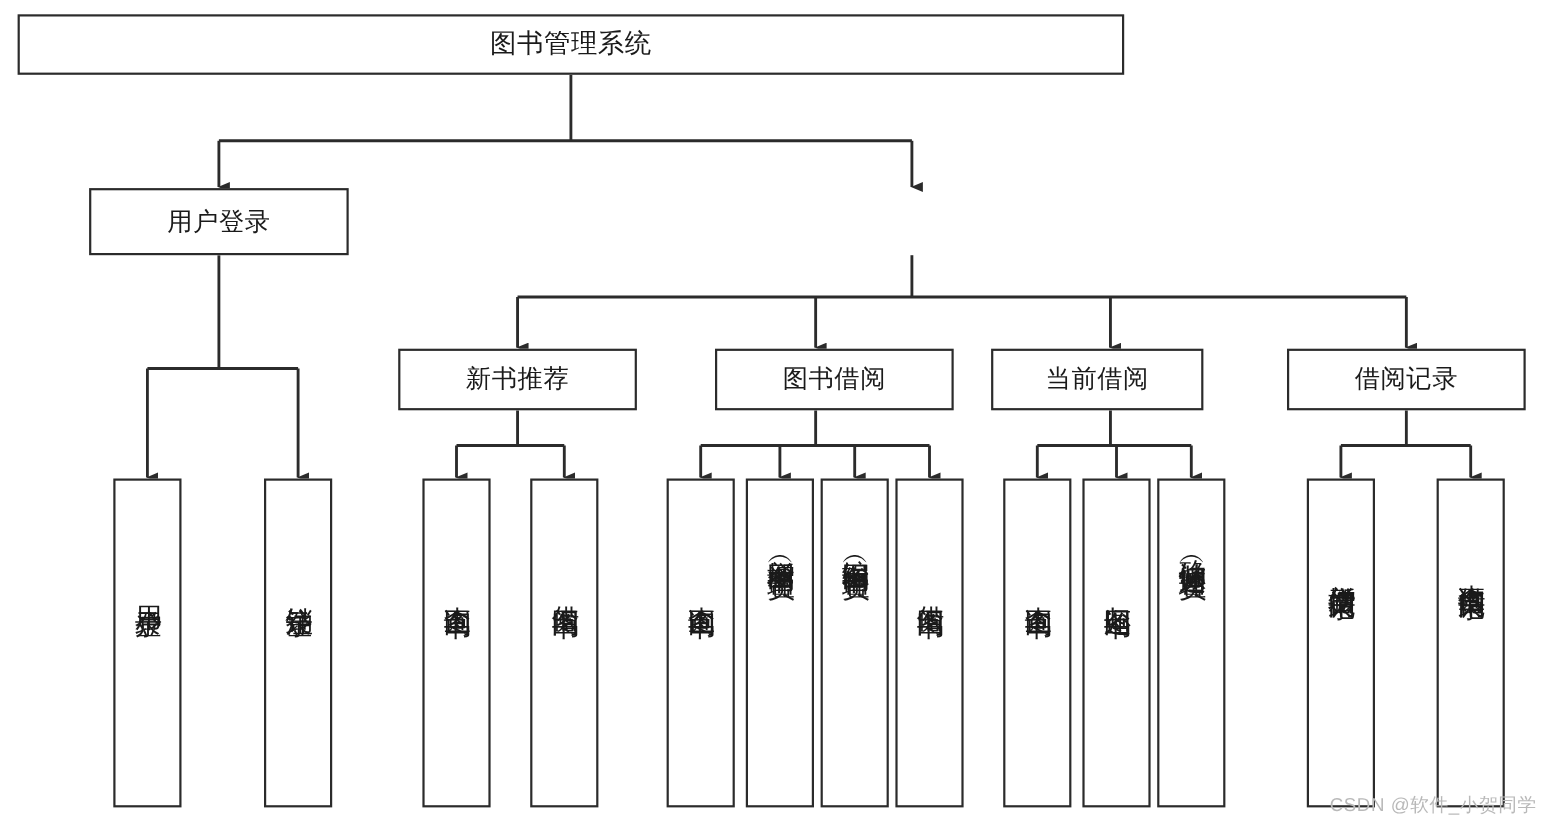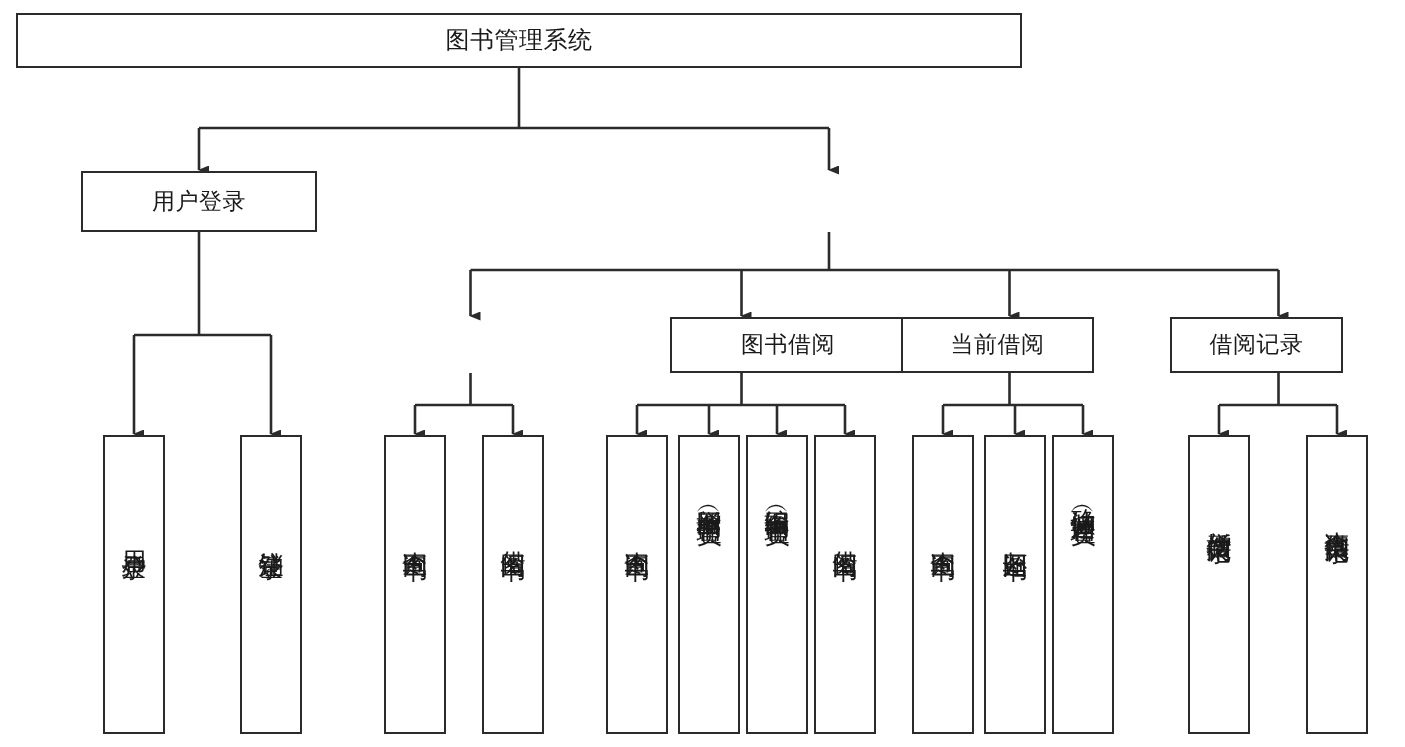--- a/index.html
+++ b/index.html
@@ -131,27 +131,30 @@
   </svg>
 
   <div class="node horiz root" id="node-root" style="left: 16px; top: 13px; width: 1006px; height: 55px;">
     <span class="node-label">图书管理系统</span>
   </div>
 
   <div class="node horiz" id="node-user-login" style="left: 81px; top: 171px; width: 236px; height: 61px;">
     <span class="node-label">用户登录</span>
   </div>
 
-  <div class="node horiz" id="node-book-borrow" style="left: 670px; top: 317px; width: 236px; height: 56px; font-family: Liberation Serif, serif;">
+  <div class="node horiz" id="node-new-book-recommend" style="left: 362px; top: 317px; width: 217px; height: 56px;">
+    <span class="node-label">新书推荐</span>
+  </div>
+  <div class="node horiz" id="node-book-borrow" style="left: 650px; top: 317px; width: 217px; height: 56px; font-family: Liberation Serif, serif;">
     <span class="node-label">图书借阅</span>
   </div>
   <div class="node horiz" id="node-current-borrow" style="left: 901px; top: 317px; width: 193px; height: 56px;">
     <span class="node-label">当前借阅</span>
   </div>
-  <div class="node horiz" id="node-borrow-record" style="left: 1170px; top: 317px; width: 173px; height: 56px;">
+  <div class="node horiz" id="node-borrow-record" style="left: 1170px; top: 317px; width: 217px; height: 56px;">
     <span class="node-label">借阅记录</span>
   </div>
 
   <div id="leaf-container">
       <div class="node vert short" id="node-leaf-user-login" style="left: 103px; top: 435px; width: 62px; height: 299px;">
         <span class="node-label">用户登录</span>
       </div>
       <div class="node vert short" id="node-leaf-logout" style="left: 240px; top: 435px; width: 62px; height: 299px;">
         <span class="node-label">注销登录</span>
       </div>
@@ -183,13 +186,14 @@
         <span class="node-label">确认归还（管理员）</span>
       </div>
       <div class="node vert mid" id="node-leaf-add-record" style="left: 1188px; top: 435px; width: 62px; height: 299px;">
         <span class="node-label">新增借阅记录</span>
       </div>
       <div class="node vert mid" id="node-leaf-query-record" style="left: 1306px; top: 435px; width: 62px; height: 299px;">
         <span class="node-label">查询借阅记录</span>
       </div>
     </div>
 
+  <div id="watermark">CSDN @软件_小贺同学</div>
 </div>
 
 </body></html>

